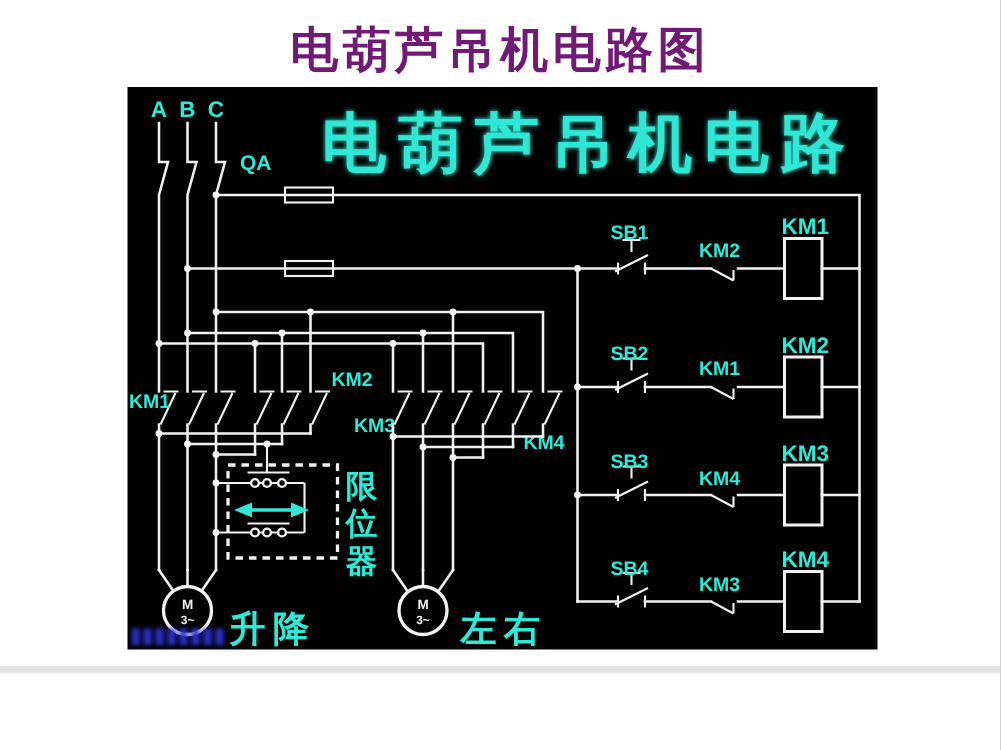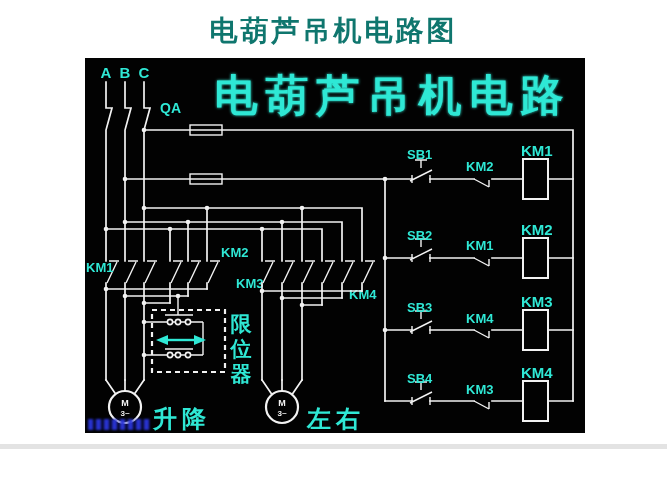--- a/index.html
+++ b/index.html
@@ -1,20 +1,20 @@
 <!DOCTYPE html>
 <html><head>
 <meta charset="utf-8">
 <style>
   html,body{margin:0;padding:0;background:#ffffff;}
   .stage{position:relative;width:667px;height:500px;background:#ffffff;overflow:hidden;
          font-family:"Liberation Sans",sans-serif;}
   .slide-title{position:absolute;left:0;top:12px;width:100%;text-align:center;
-         font-family:"Liberation Serif",serif;font-weight:700;font-size:28px;
-         color:#0f766e;letter-spacing:3px;}
+         font-family:"Liberation Serif",serif;font-weight:700;font-size:32px;
+         color:#701a75;letter-spacing:3px;}
   .panel{position:absolute;left:85px;top:58px;width:500px;height:375px;background:#020202;}
   .panel svg{display:block;}
   .watermark{position:absolute;left:3px;top:361px;width:62px;height:11px;
          background:repeating-linear-gradient(90deg,#2a35d8 0 5px,rgba(20,30,160,.25) 5px 8px);
          filter:blur(1.3px);opacity:.95;}
   .bottom-strip{position:absolute;left:0;top:444px;width:667px;height:5px;background:#dcdcdc;opacity:.8;}
   text{font-family:"Liberation Sans",sans-serif;font-weight:700;}
   .lbl{fill:#2FE8D5;}
   .wire{stroke:#F2F2F2;stroke-width:1.7;fill:none;stroke-linecap:square;}
   .thin{stroke:#F2F2F2;stroke-width:1.4;fill:none;}

